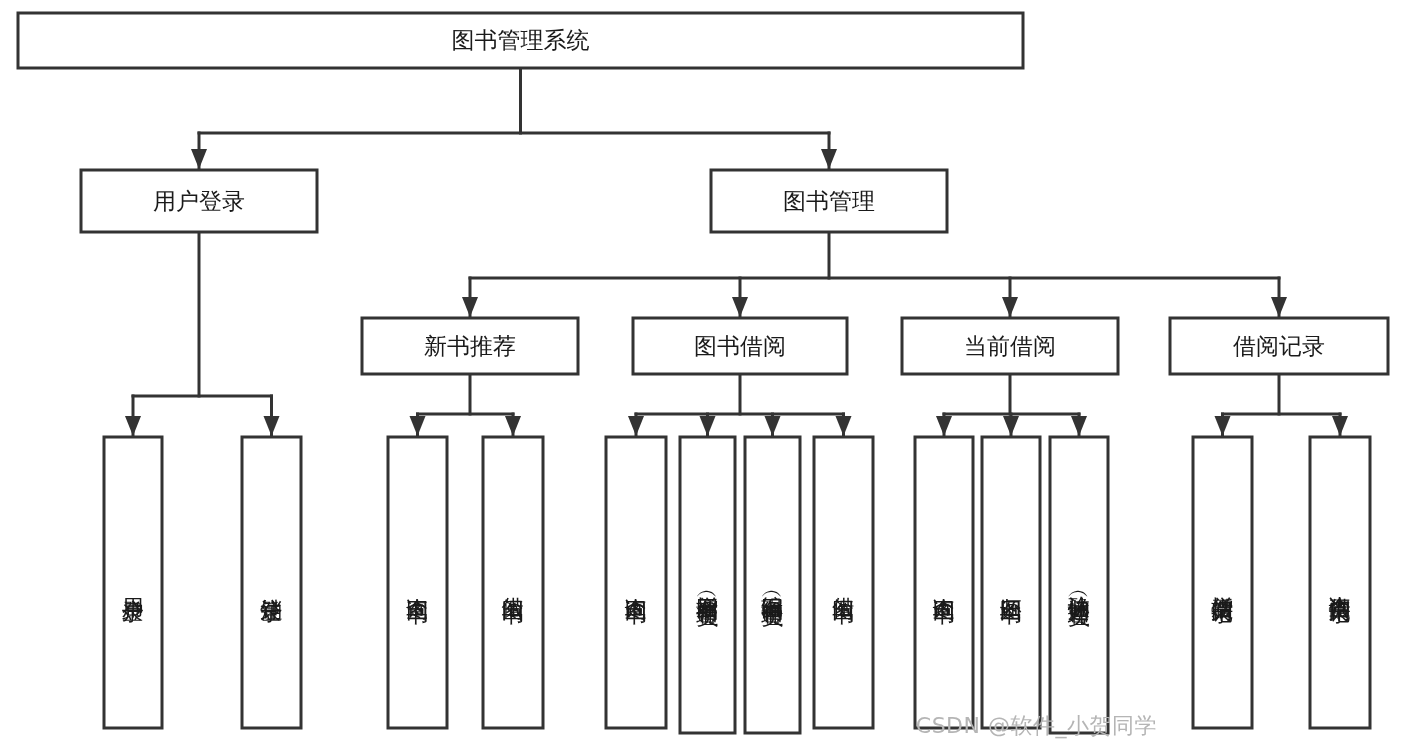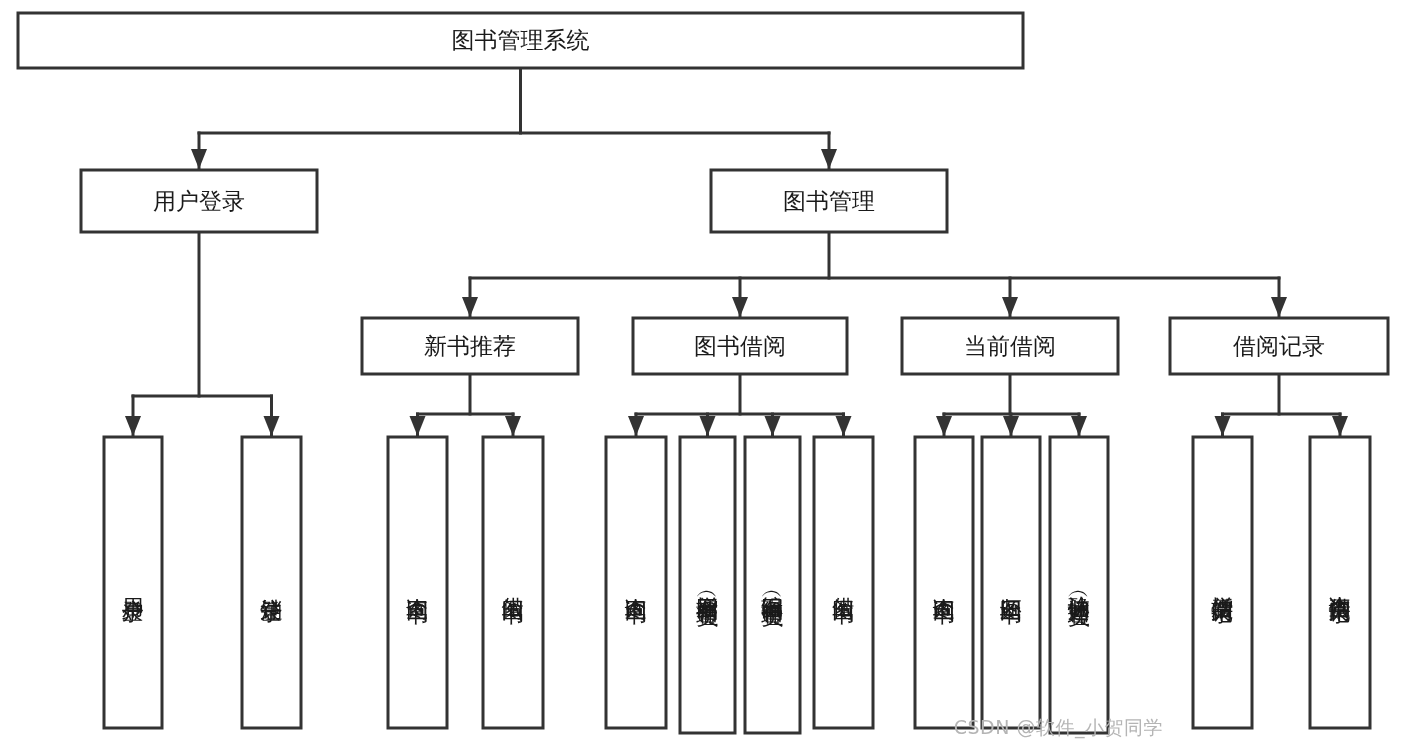--- a/index.html
+++ b/index.html
@@ -11,21 +11,20 @@
     width: 1405px;
     height: 747px;
     font-family: "DejaVu Sans", "Liberation Sans", sans-serif;
     overflow: hidden;
   }
   #diagram-root {
     position: relative;
     width: 1169px;
     height: 747px;
     background: #ffffff;
-    padding-left: 6px;
   }
   svg#tree-svg {
     position: absolute;
     left: 0;
     top: 0;
     width: 1405px;
     height: 747px;
     display: block;
   }
   .node-box {
@@ -61,21 +60,21 @@
     letter-spacing: 1.5px;
     white-space: nowrap;
     pointer-events: none;
     text-align: center;
   }
   #watermark {
     position: absolute;
     right: 12px;
     bottom: 6px;
     font-family: "DejaVu Sans", "Liberation Sans", sans-serif;
-    font-size: 19px;
+    font-size: 22px;
     color: #b5b5b5;
     letter-spacing: 0.5px;
     white-space: nowrap;
   }
 </style>
 </head>
 <body>
 
 <div id="diagram-root">
 

